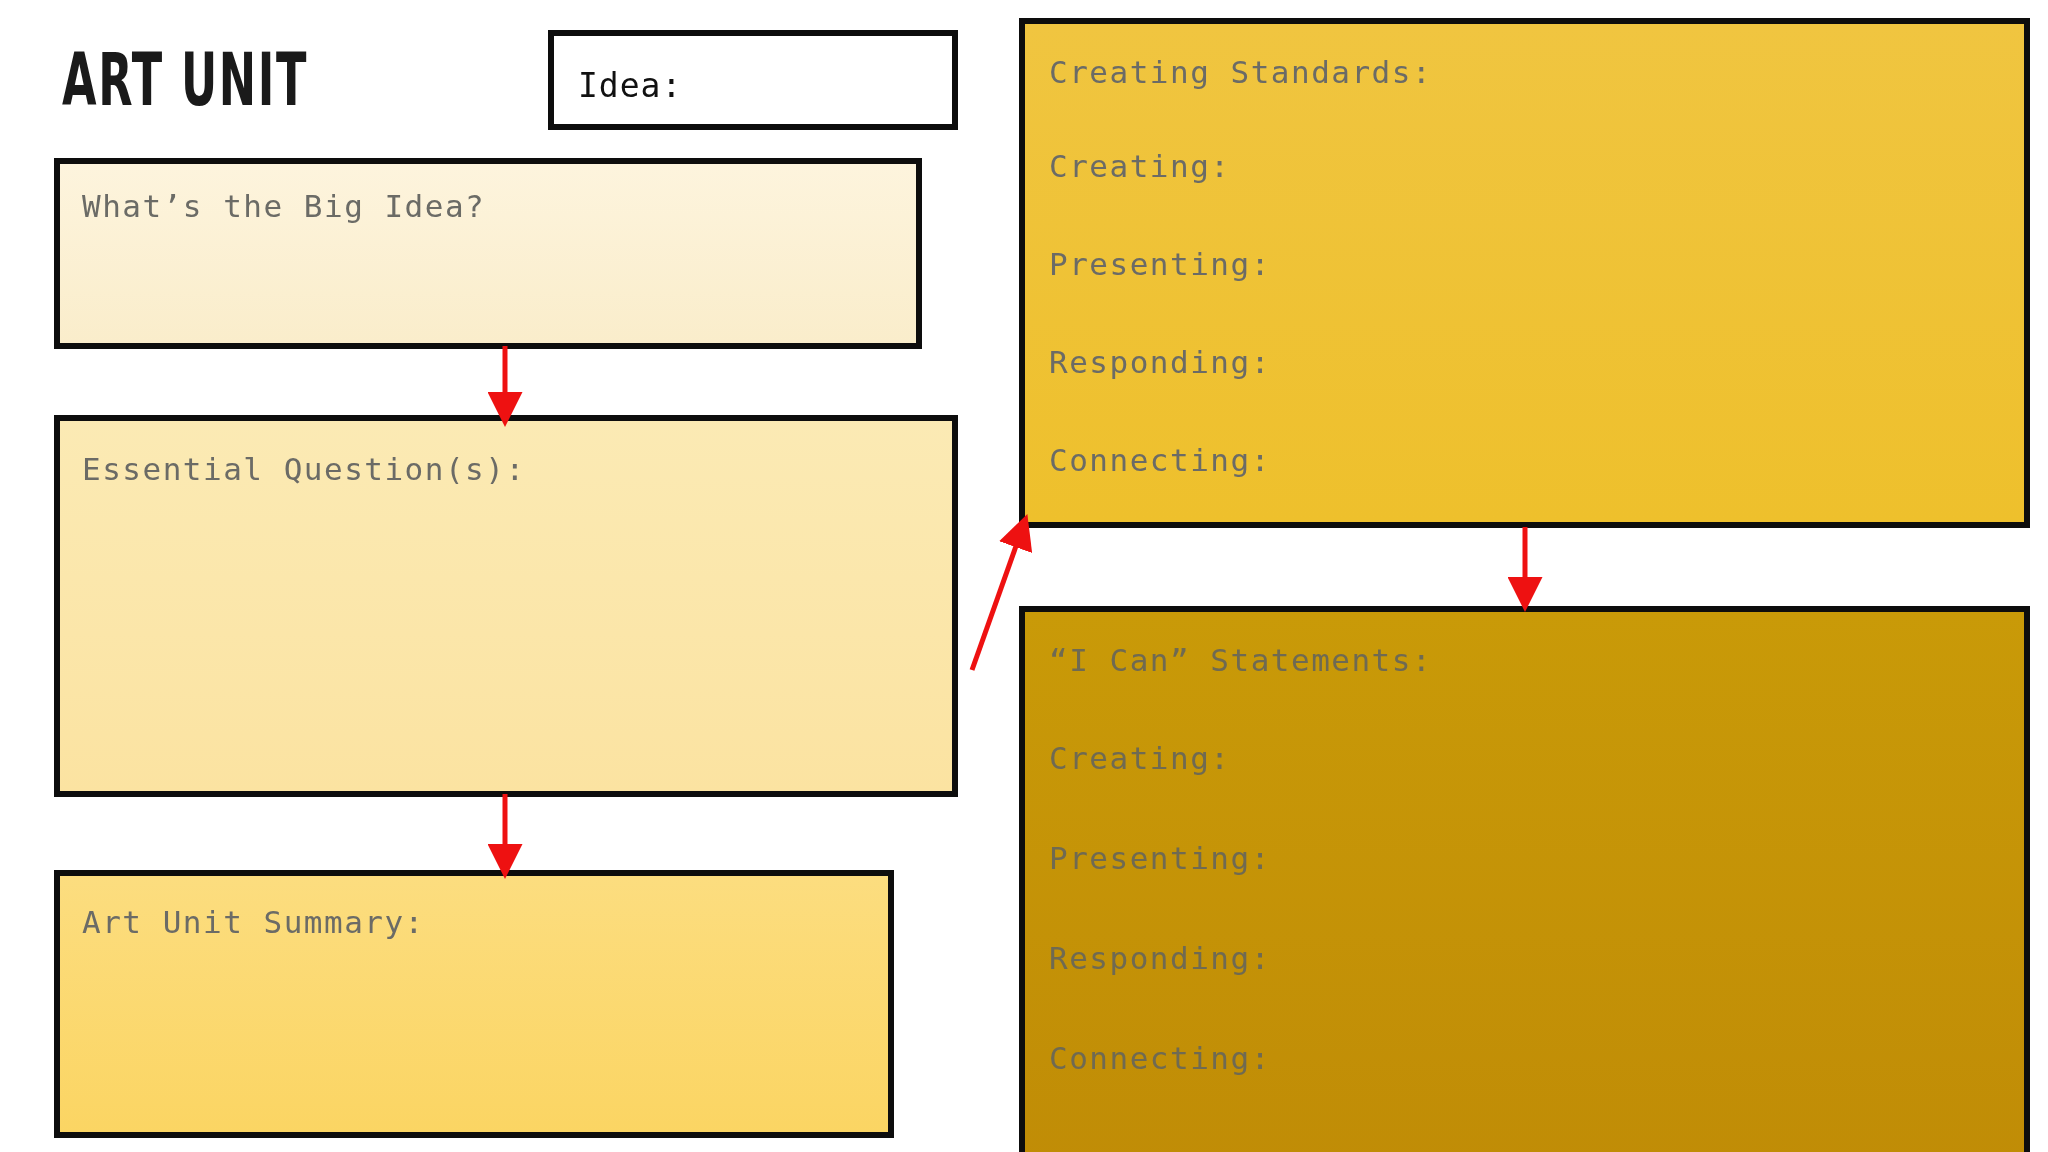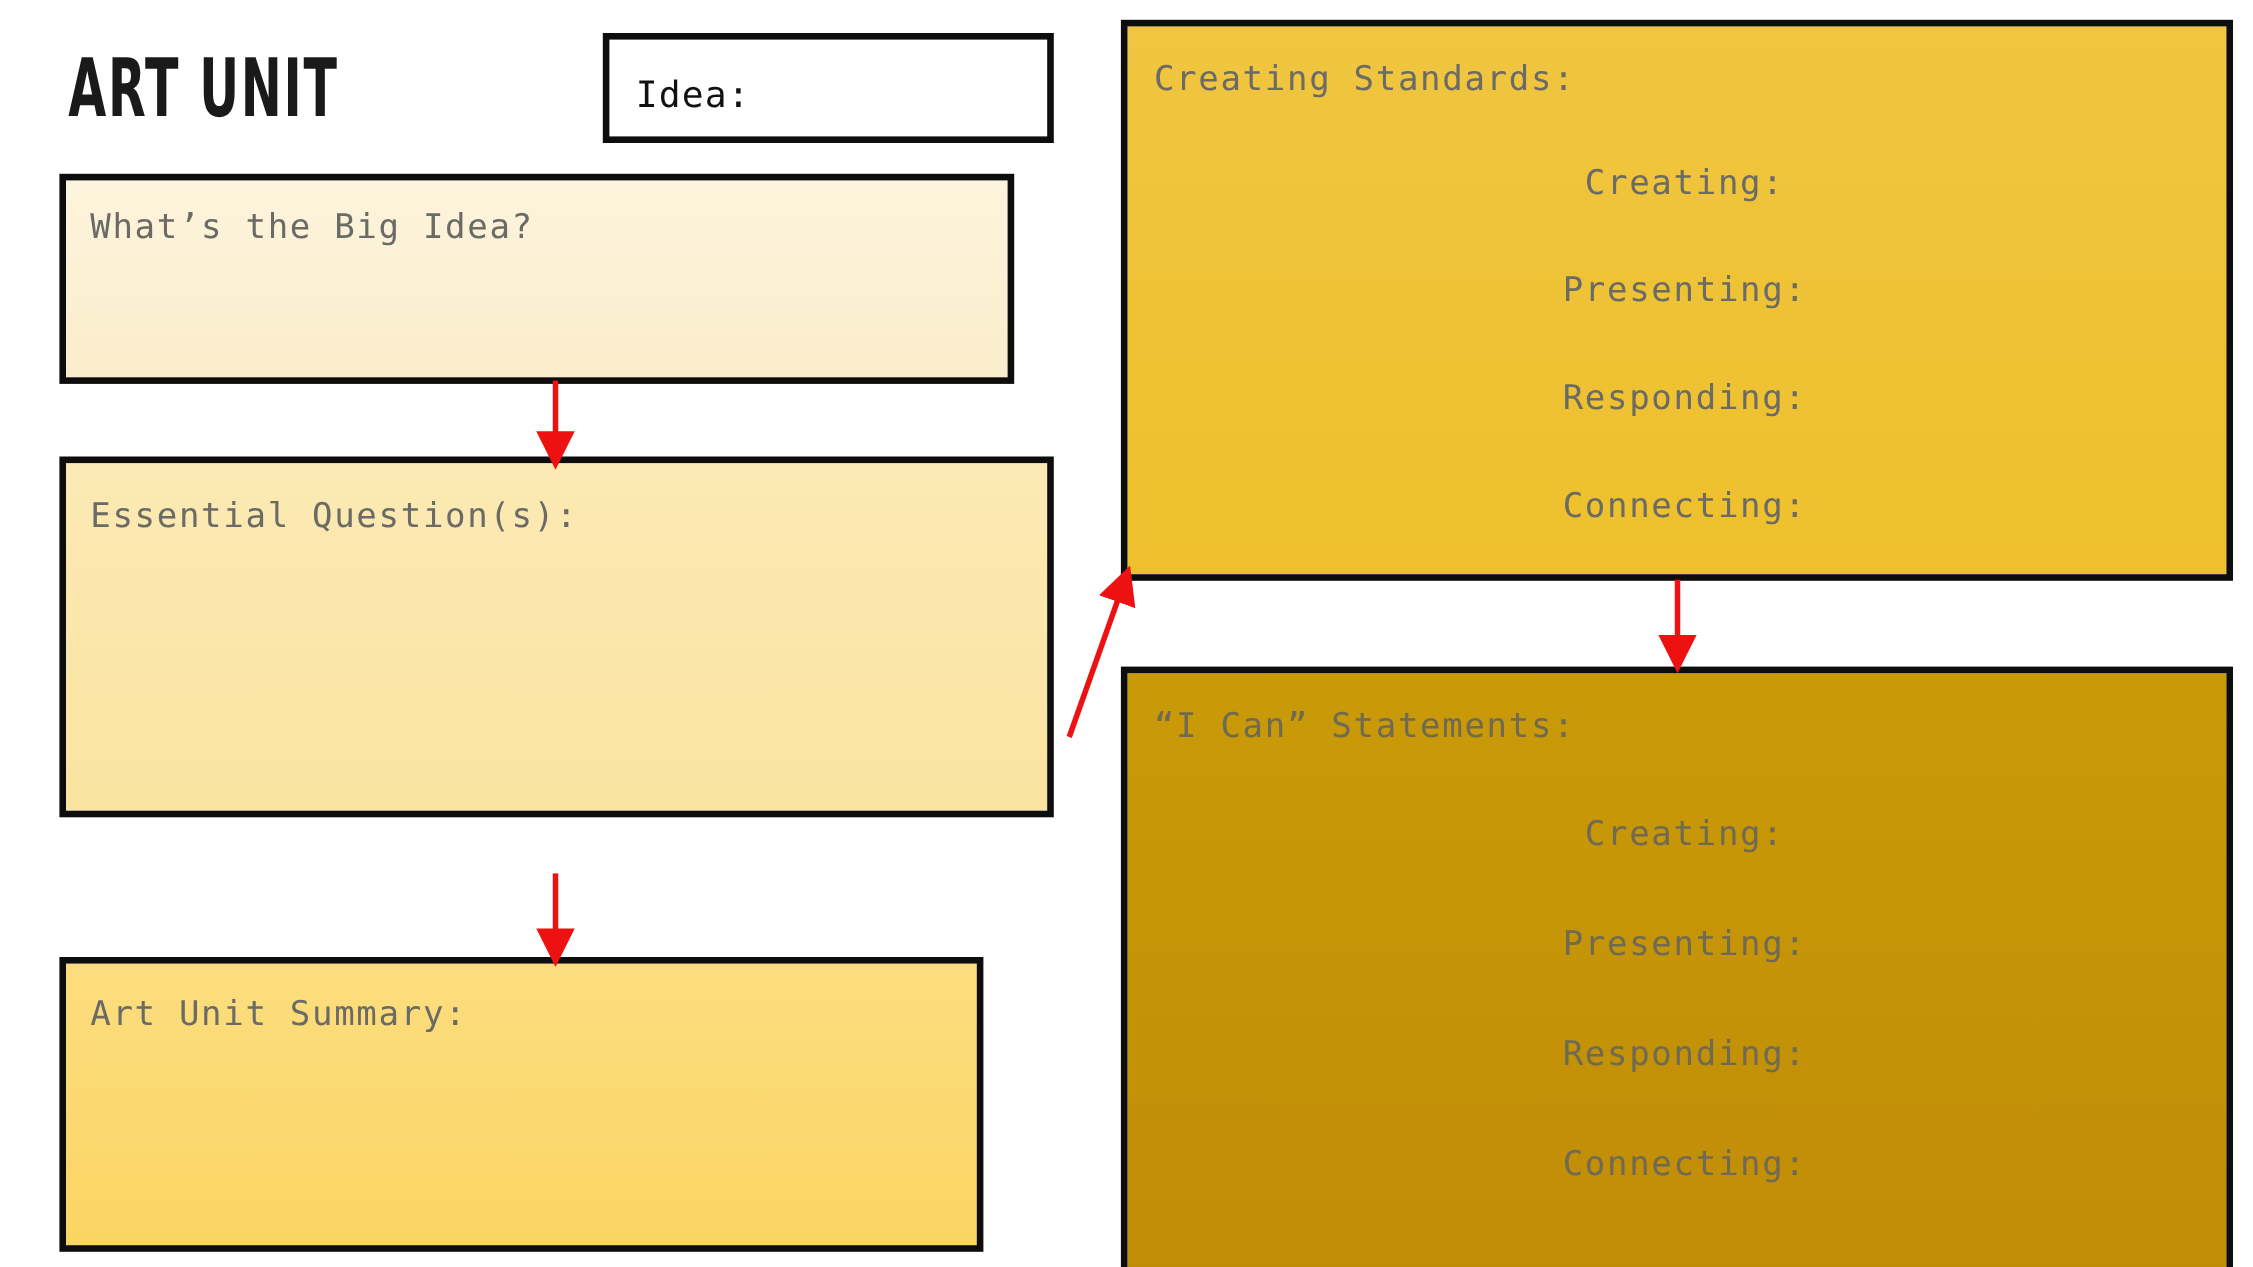--- a/index.html
+++ b/index.html
@@ -80,21 +80,21 @@
   #big-idea-box .heading {
     left: 22px;
     top: 24px;
   }
 
   
   #essential-question-box {
     left: 54px;
     top: 415px;
     width: 904px;
-    height: 328px;
+    height: 382px;
     background: linear-gradient(180deg, #fbeab4 0%, #fbe3a1 100%);
   }
   #essential-question-box .heading {
     left: 22px;
     top: 30px;
   }
 
   
   #summary-box {
     left: 54px;
@@ -123,21 +123,20 @@
     top: 124px;
     right: 10px;
   }
   .sub-item {
     font-family: "DejaVu Sans Mono", monospace;
     font-size: 31px;
     letter-spacing: 1.5px;
     color: #6b6b66;
     margin-bottom: 62px;
     white-space: nowrap;
-    text-align: center;
   }
 
   
   #i-can-box {
     left: 1019px;
     top: 606px;
     width: 1011px;
     height: 580px;
     background: linear-gradient(180deg, #c99a08 0%, #c08c06 100%);
   }

